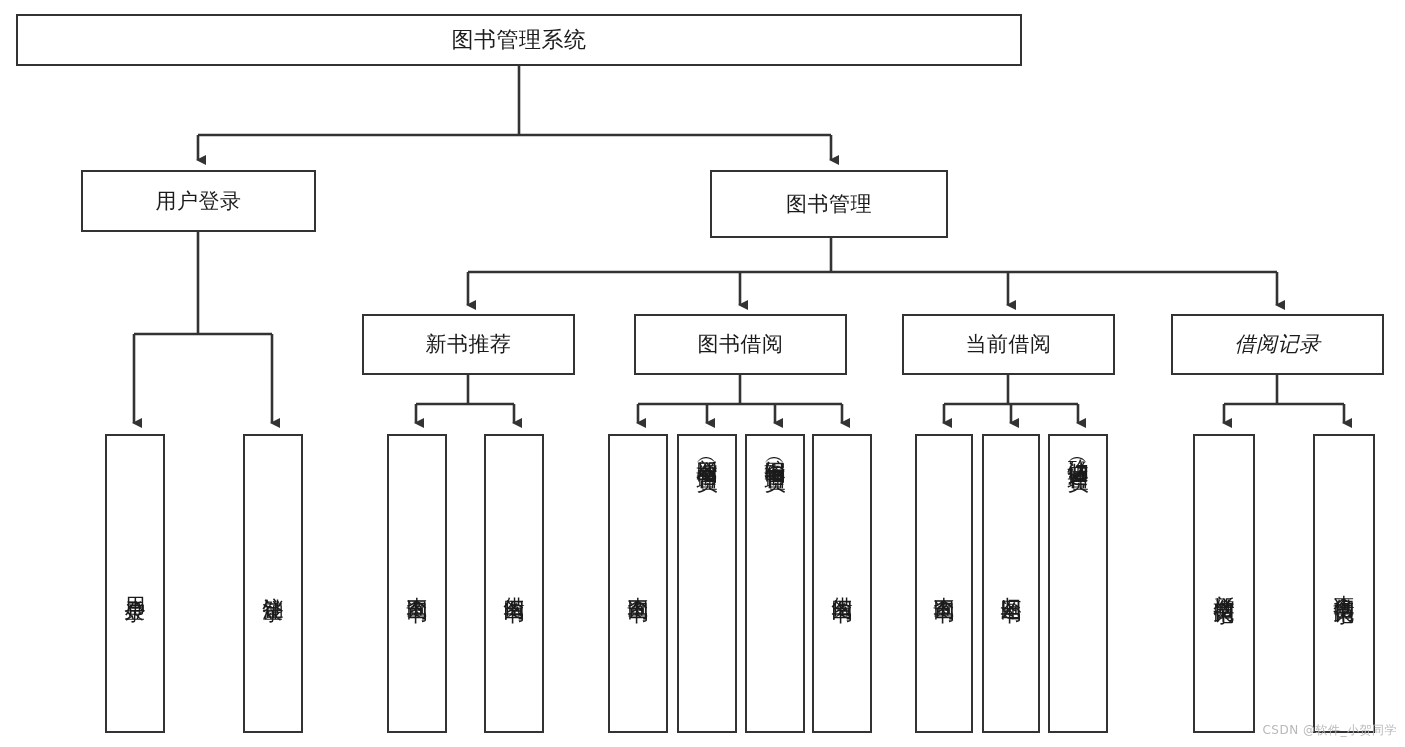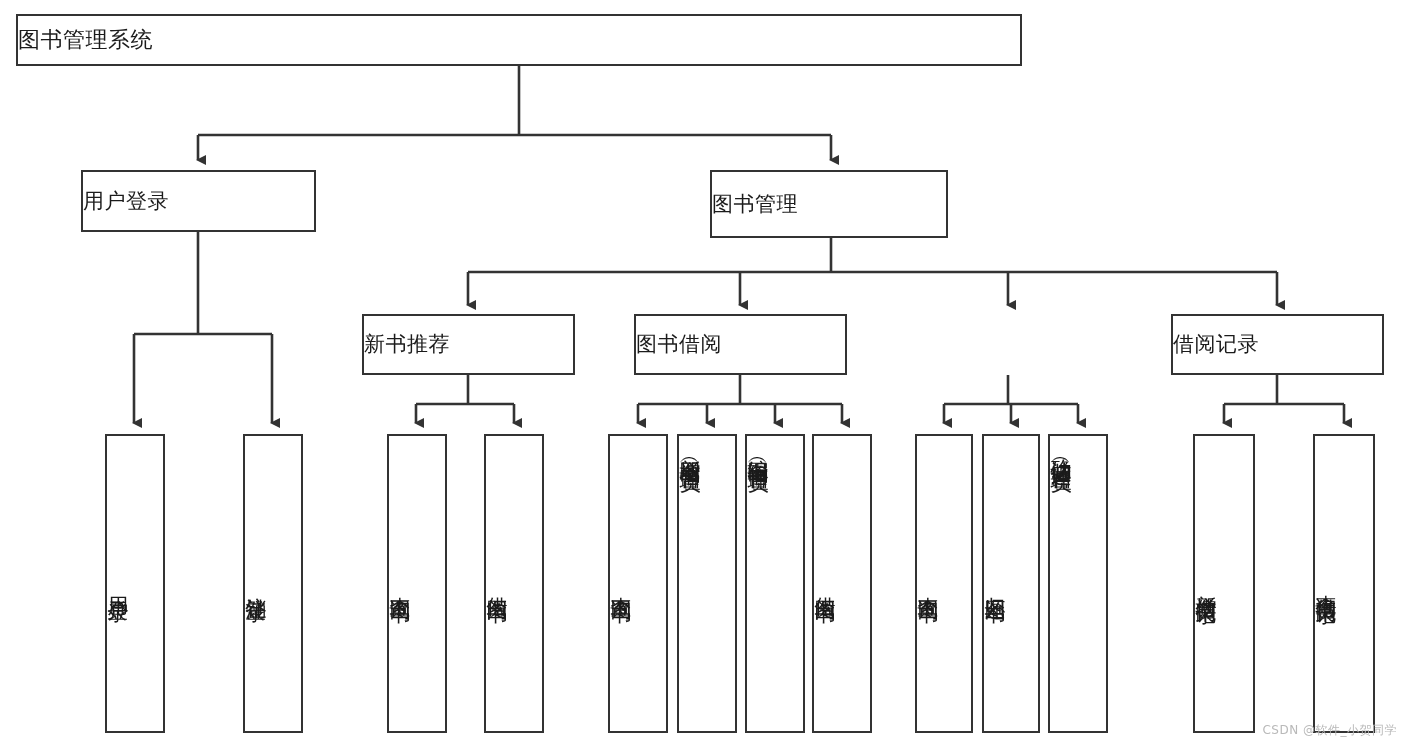--- a/index.html
+++ b/index.html
@@ -25,21 +25,21 @@
     width: 1405px;
     height: 747px;
   }
   .node {
     position: absolute;
     box-sizing: border-box;
     border: 2px solid #333333;
     background: #ffffff;
     display: flex;
     align-items: center;
-    justify-content: flex-start;
+    justify-content: center;
     color: #1b1b1b;
     z-index: 2;
   }
   .node .node-label {
     display: block;
     line-height: 1.18;
     letter-spacing: 0.5px;
   }
   
   .node.horiz .node-label {
@@ -143,21 +143,24 @@
   <div class="node horiz" style="left:710px; top:170px; width:238px; height:68px;">
     <span class="node-label">图书管理</span>
   </div>
 
   <div class="node horiz" style="left:362px; top:314px; width:213px; height:61px;">
     <span class="node-label">新书推荐</span>
   </div>
   <div class="node horiz" style="left:634px; top:314px; width:213px; height:61px;">
     <span class="node-label">图书借阅</span>
   </div>
-  <div class="node horiz" style="left:1171px; top:314px; width:213px; height:61px;">
+  <div class="node horiz" style="left:902px; top:314px; width:213px; height:61px;">
+    <span class="node-label">当前借阅</span>
+  </div>
+  <div class="node horiz" style="left:1171px; top:314px; width:213px; height:61px;font-style:italic;">
     <span class="node-label">借阅记录</span>
   </div>
 
   <div class="node vert centered" style="left:105px; top:434px; width:60px; height:299px;">
     <span class="node-label">用户登录</span>
   </div>
   <div class="node vert centered" style="left:243px; top:434px; width:60px; height:299px;">
     <span class="node-label">注销登录</span>
   </div>
 

